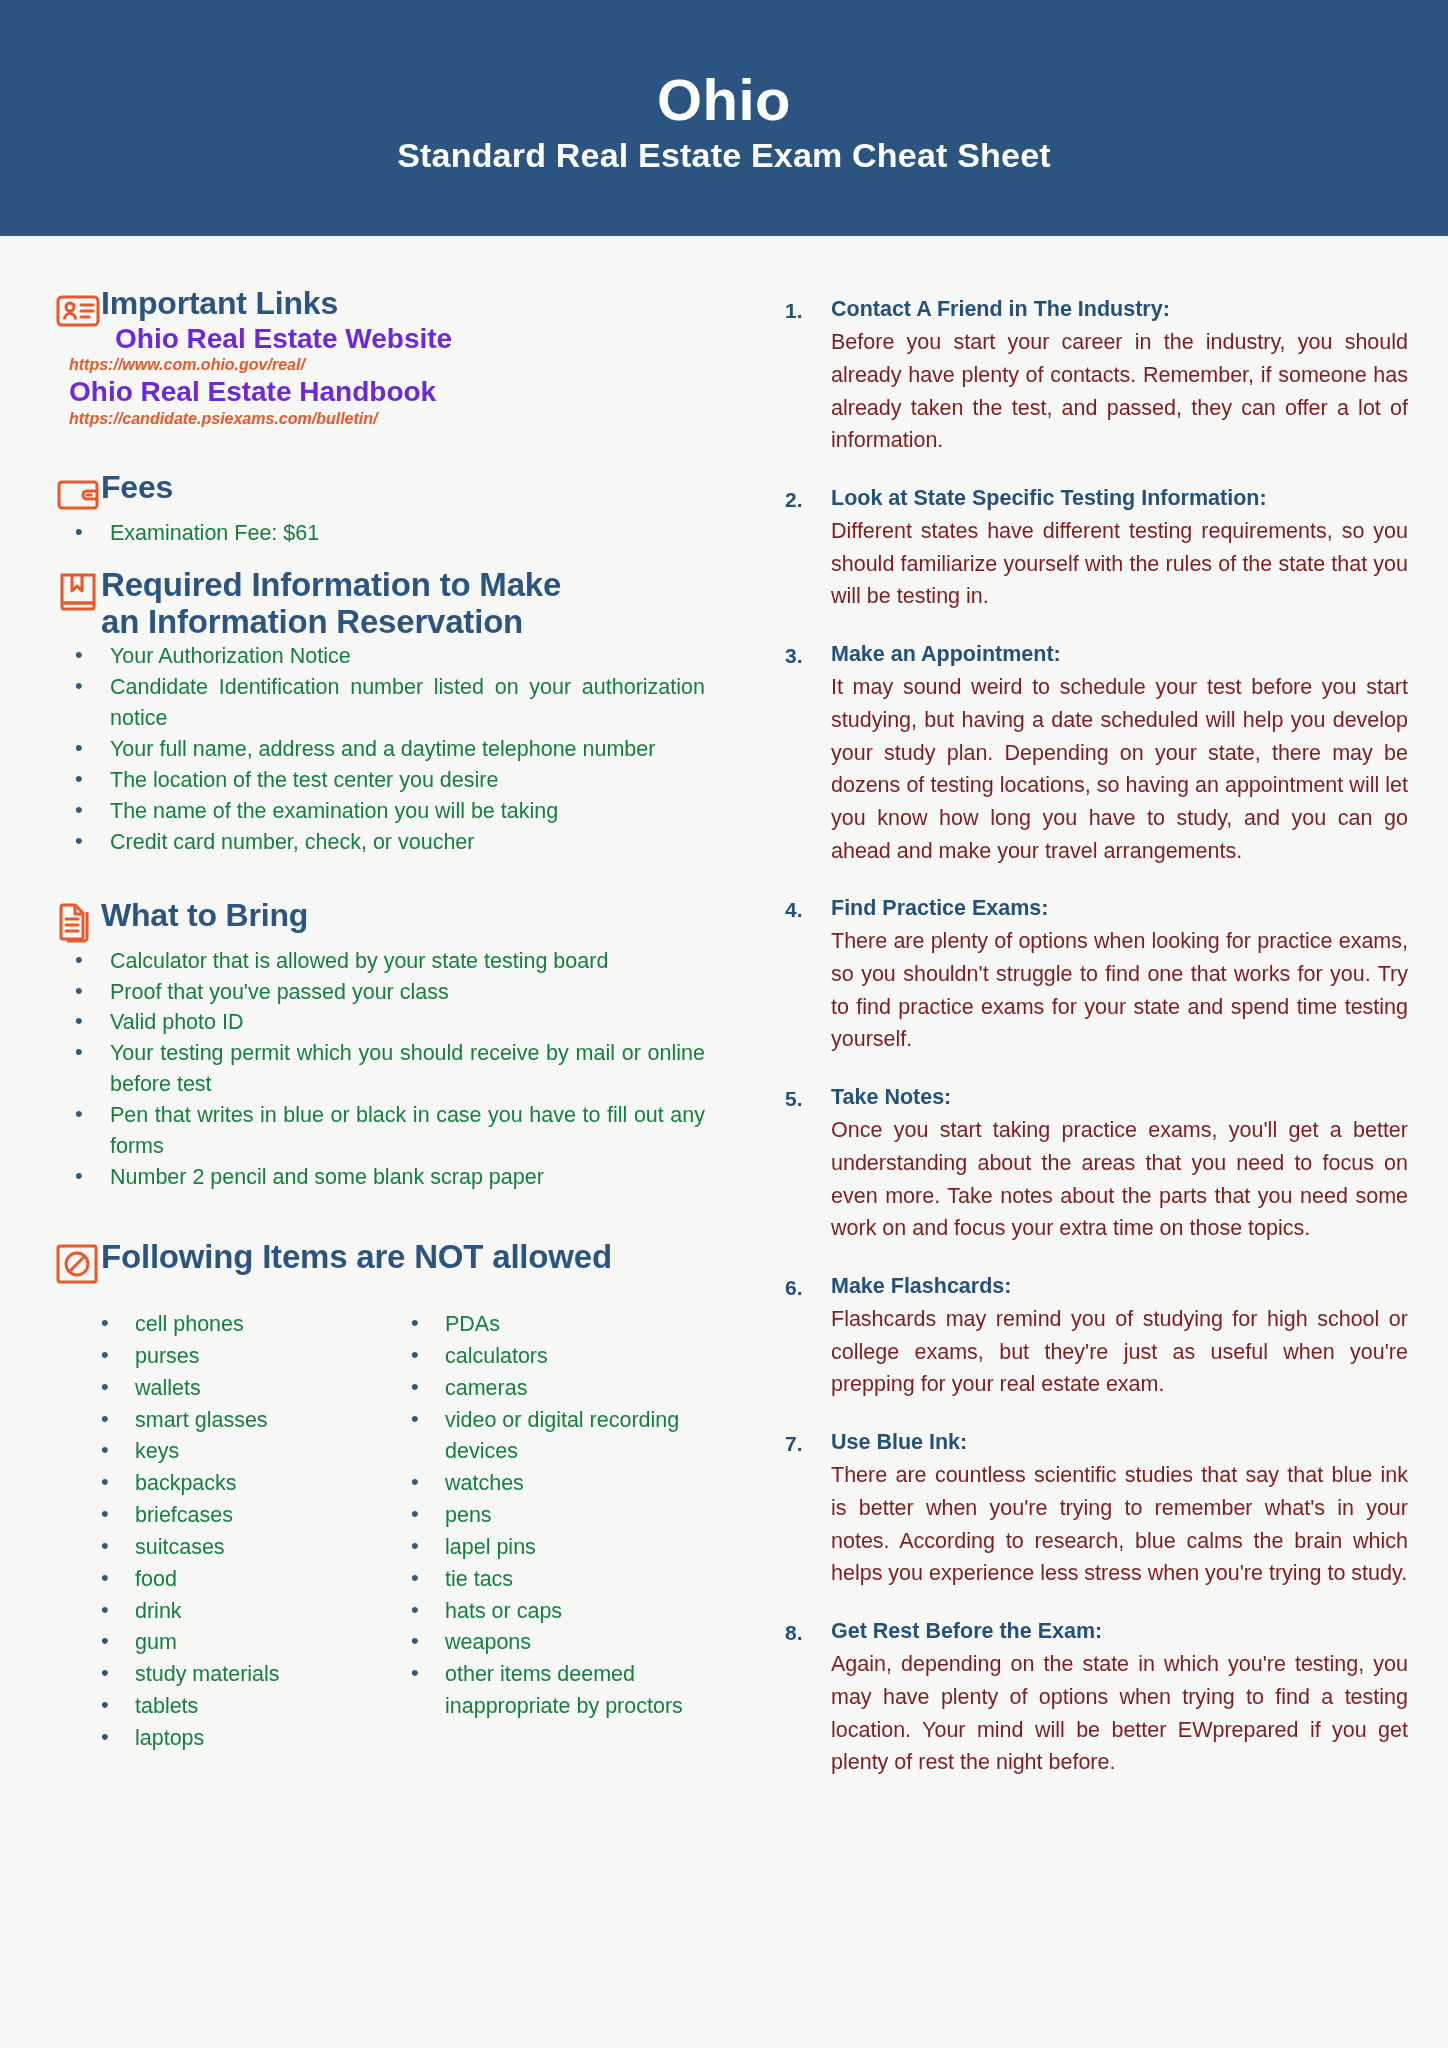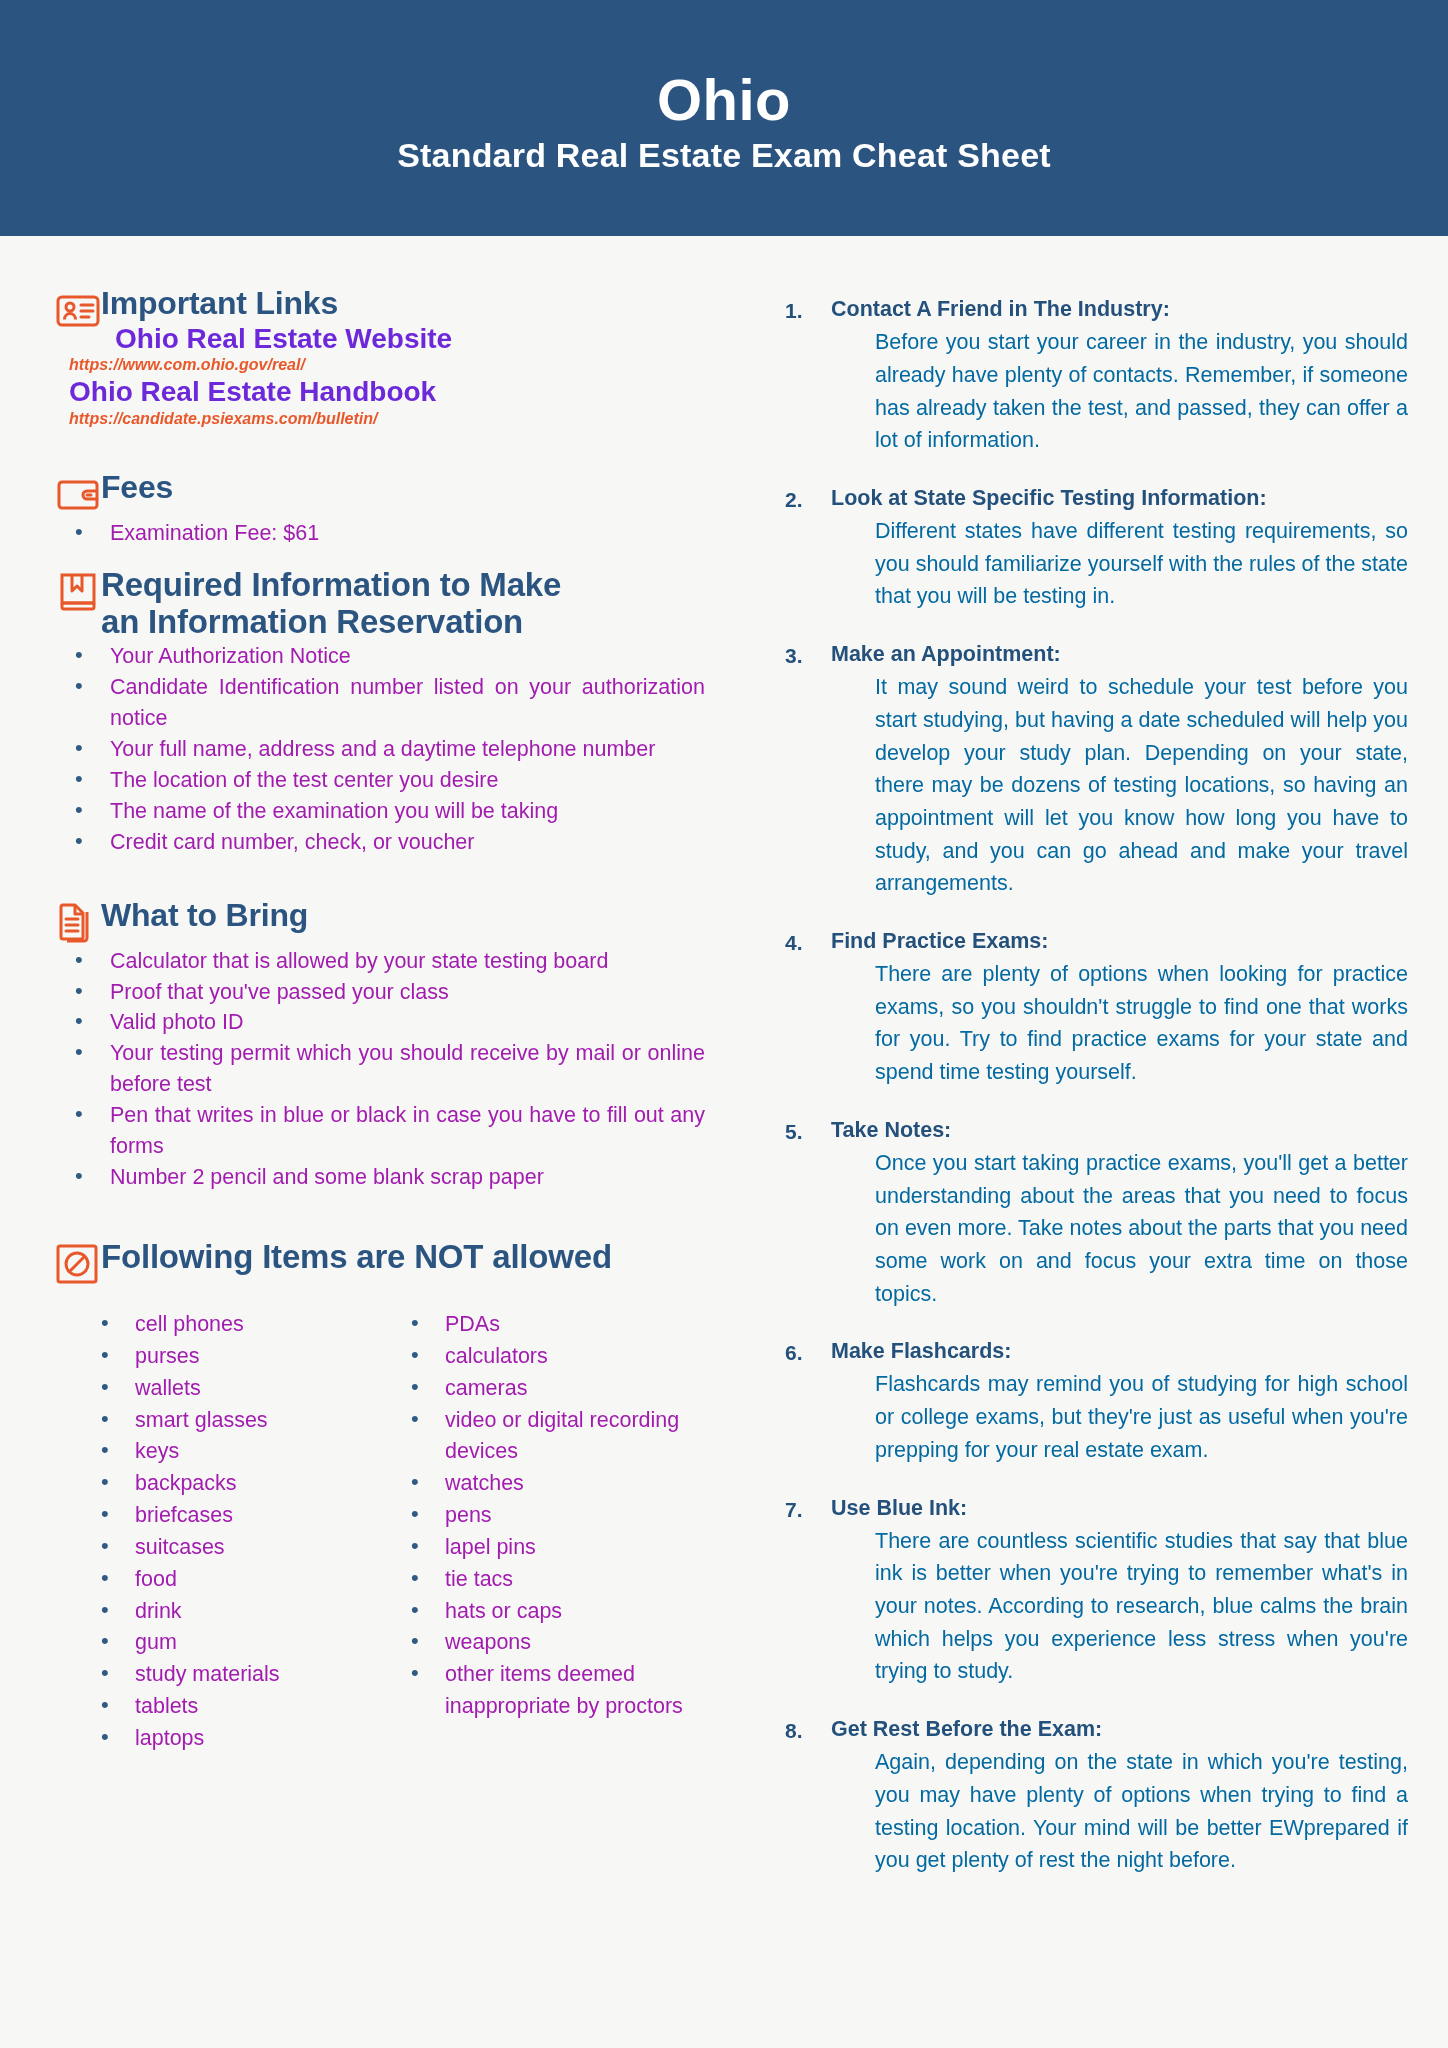--- a/index.html
+++ b/index.html
@@ -114,21 +114,21 @@
     list-style: none;
     margin: 0;
     padding: 0;
     color: #2f5b82;
   }
   ul.blist li {
     position: relative;
     padding-left: 55px;
     font-size: 21.5px;
     line-height: 1.44;
-    color: #a21caf;
+    color: #15803d;
     text-align: justify;
   }
   ul.blist li::before {
     content: "\2022";
     position: absolute;
     left: 20px;
     top: -2px;
     font-size: 22px;
     color: #2f5b82;
   }
@@ -177,25 +177,24 @@
   }
   .tip-body { flex: 1; }
   .tip-title {
     color: #24507c;
     font-size: 21.5px;
     font-weight: bold;
     line-height: 1.45;
     margin-bottom: 1px;
   }
   .tip-text {
-    color: #0369a1;
+    color: #7f1d1d;
     font-size: 21.5px;
     line-height: 1.52;
     text-align: justify;
-    margin-left: 44px;
   }
 </style>
 </head>
 <body>
 
 <div class="page">
 
   <div class="header">
     <div class="header-title">Ohio</div>
     <div class="header-subtitle">Standard Real Estate Exam Cheat Sheet</div>

